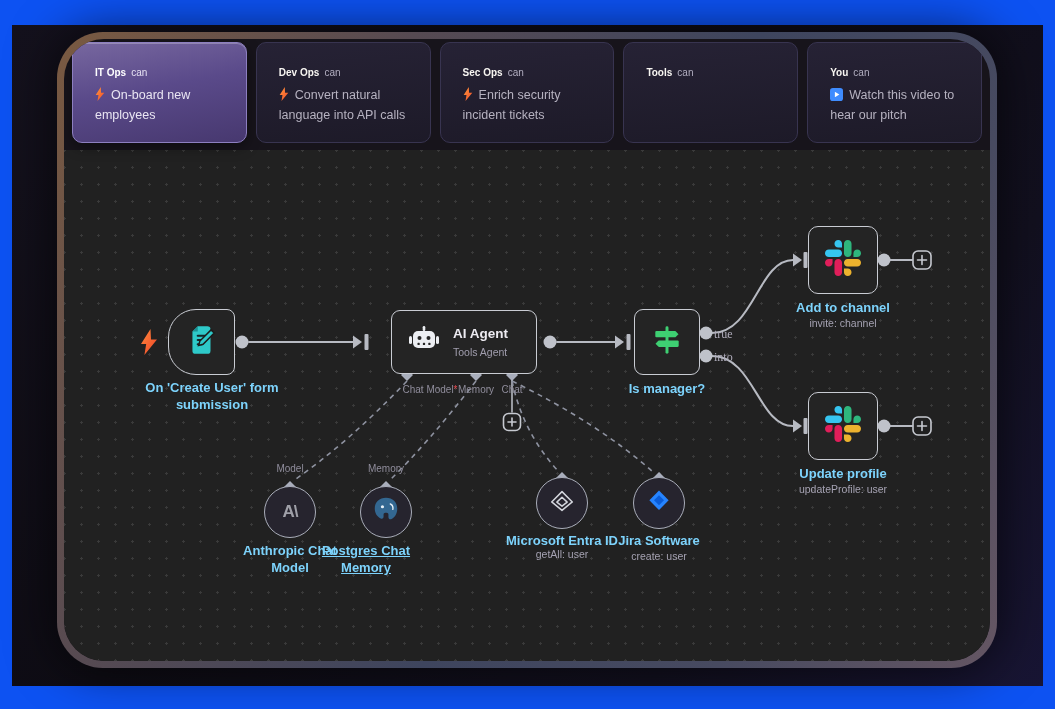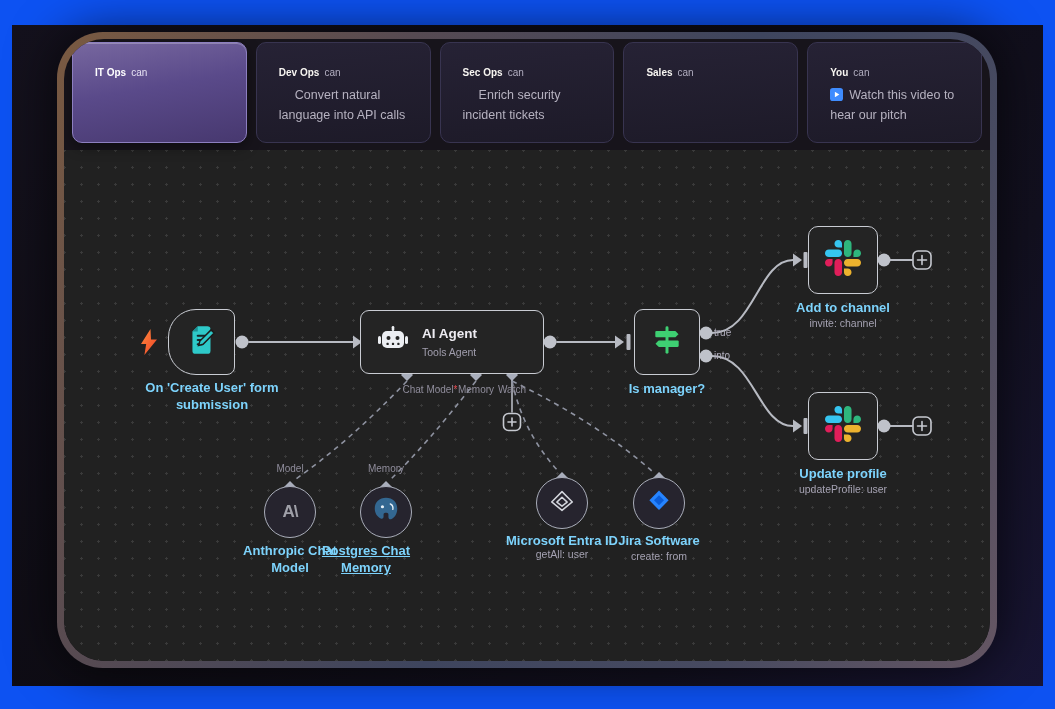--- a/index.html
+++ b/index.html
@@ -56,73 +56,82 @@
   .mini-ic{display:inline-block;vertical-align:-2px;margin-right:6px;}
   
   svg.wires{position:absolute;left:0;top:0;z-index:20;}
   
   .node{
     position:absolute;box-sizing:border-box;background:#242424;
     border:1.8px solid #c9ccd3;z-index:30;display:flex;align-items:center;
     justify-content:center;cursor:pointer;
   }
   .node-trigger{left:168px;top:309px;width:67px;height:66px;border-radius:28px 8px 8px 28px;}
-  .node-agent{left:360px;top:310px;width:184px;height:64px;border-radius:9px;justify-content:flex-start;padding-left:16px;gap:13px;}
+  .node-agent{left:391px;top:310px;width:146px;height:64px;border-radius:9px;justify-content:flex-start;padding-left:16px;gap:13px;}
   .node-switch{left:634px;top:309px;width:66px;height:66px;border-radius:9px;}
   .node-slack-add{left:808px;top:226px;width:70px;height:68px;border-radius:10px;}
   .node-slack-update{left:808px;top:392px;width:70px;height:68px;border-radius:10px;}
   .node-circle{width:52px;height:52px;border-radius:50%;background:#26242e;border:1.6px solid #a9adb9;}
   .node-anthropic{left:264px;top:486px;}
   .node-postgres{left:360px;top:486px;}
   .node-entra{left:536px;top:477px;}
   .node-jira{left:633px;top:477px;}
   .agent-title{font-size:13.5px;font-weight:bold;color:#edebf1;}
   .agent-sub{font-size:10.5px;color:#a19eae;margin-top:5px;}
   .anthropic-glyph{font-size:17px;font-weight:bold;color:#9fa0a8;letter-spacing:-1px;}
   .bolt-trigger{position:absolute;left:141px;top:329px;z-index:30;}
   
   .lbl{position:absolute;transform:translateX(-50%);text-align:center;z-index:40;white-space:nowrap;}
   .lbl.wrap{white-space:normal;}
   .node-lbl{font-size:13px;font-weight:bold;color:#7dd3fc;line-height:1.3;}
   .sub-lbl{font-size:10.5px;color:#a5a2b2;text-align:center;}
   .port-lbl{font-size:10px;color:#8f8c9b;}
   .port-lbl .req{color:#e5484d;}
-  .tf-lbl{position:absolute;font-size:10px;color:#b0adbc;z-index:40;}
+  .tf-lbl{position:absolute;font-size:12px;color:#b0adbc;z-index:40;font-family:Liberation Serif, serif;}
   .watermark{
     position:absolute;left:530px;top:618px;transform:translateX(-50%);
     font-size:44px;font-weight:800;color:#5c5c5c;letter-spacing:2px;z-index:12;
   }
 </style>
 </head>
 <body>
 
 <div class="outer-bg"></div>
 
 <div class="frame">
   <div class="frame-inner">
     <div class="canvas"></div>
 
     <div class="cards-row">
       <div class="card sel">
         <div class="card-title"><span class="who">IT Ops</span><span class="can">can</span></div>
+        <div class="card-desc"><span class="mini-ic"><svg width="10" height="14" viewBox="0 0 16 26">
+                <defs>
+                  <linearGradient id="zg1" x1="0" y1="0" x2="1" y2="1">
+                    <stop offset="0" stop-color="#ff9a3c"></stop>
+                    <stop offset="1" stop-color="#f0482a"></stop>
+                  </linearGradient>
+                </defs>
+                <path d="M9.5 0 L0 15h5.2L3.4 26 16 10.5h-6z" fill="url(#zg1)"></path>
+              </svg></span><span>On-board new employees</span></div>
       </div>
       <div class="card">
         <div class="card-title"><span class="who">Dev Ops</span><span class="can">can</span></div>
         <div class="card-desc"><span class="mini-ic"><svg width="10" height="14" viewBox="0 0 16 26">
                 <path d="M9.5 0 L0 15h5.2L3.4 26 16 10.5h-6z" fill="url(#zg1)"></path>
               </svg></span><span>Convert natural language into API calls</span></div>
       </div>
       <div class="card">
         <div class="card-title"><span class="who">Sec Ops</span><span class="can">can</span></div>
         <div class="card-desc"><span class="mini-ic"><svg width="10" height="14" viewBox="0 0 16 26">
                 <path d="M9.5 0 L0 15h5.2L3.4 26 16 10.5h-6z" fill="url(#zg1)"></path>
               </svg></span><span>Enrich security incident tickets</span></div>
       </div>
       <div class="card">
-        <div class="card-title"><span class="who">Sales</span><span class="can">can</span></div>
+        <div class="card-title"><span class="who">Tools</span><span class="can">can</span></div>
       </div>
       <div class="card">
         <div class="card-title"><span class="who">You</span><span class="can">can</span></div>
         <div class="card-desc"><span class="mini-ic"><svg width="13" height="13" viewBox="0 0 16 16">
                 <rect width="16" height="16" rx="3.5" fill="#3f8cff"></rect>
                 <path d="M6 4.5v7l5.5-3.5z" fill="#fff"></path>
               </svg></span><span>Watch this video to hear our pitch</span></div>
       </div>
     </div>
 
@@ -285,33 +294,33 @@
   <span><svg width="28" height="28" viewBox="0 0 32 32">
     <path fill="#2684ff" d="M16 4l11 11.2L16 26.4 5 15.2z"></path>
     <path fill="#0a5cd8" d="M16 9.5l5.7 5.7L16 20.9l-5.7-5.7z"></path>
   </svg></span>
 </div>
 
 <div class="lbl wrap node-lbl" style="left:212px;top:380px;width:180px;">On 'Create User' form submission</div>
 
 <div class="lbl port-lbl" style="left:430px;top:384px;"><span>Chat Model</span><span class="req">*</span></div>
 <div class="lbl port-lbl" style="left:476px;top:384px;">Memory</div>
-<div class="lbl port-lbl" style="left:512px;top:384px;">Watch</div>
+<div class="lbl port-lbl" style="left:512px;top:384px;">Chat</div>
 
 <div class="lbl node-lbl" style="left:667px;top:381px;">Is manager?</div>
 <div class="tf-lbl" style="left:714px;top:327px;">true</div>
 <div class="tf-lbl" style="left:714px;top:350px;">into</div>
 
 <div class="lbl node-lbl" style="left:843px;top:300px;">Add to channel</div>
 <div class="lbl sub-lbl" style="left:843px;top:317px;">invite: channel</div>
 <div class="lbl node-lbl" style="left:843px;top:466px;">Update profile</div>
 <div class="lbl sub-lbl" style="left:843px;top:483px;">updateProfile: user</div>
 
 <div class="lbl port-lbl" style="left:290px;top:463px;">Model</div>
 <div class="lbl port-lbl" style="left:386px;top:463px;">Memory</div>
 
 <div class="lbl wrap node-lbl" style="left:290px;top:543px;width:115px;">Anthropic Chat Model</div>
 <div class="lbl wrap node-lbl" style="left:366px;top:543px;width:115px;text-decoration:underline;">Postgres Chat Memory</div>
 
 <div class="lbl node-lbl" style="left:562px;top:533px;">Microsoft Entra ID</div>
 <div class="lbl sub-lbl" style="left:562px;top:524px;margin-top:24px;">getAll: user</div>
 <div class="lbl node-lbl" style="left:659px;top:533px;">Jira Software</div>
-<div class="lbl sub-lbl" style="left:659px;top:550px;">create: from</div>
+<div class="lbl sub-lbl" style="left:659px;top:550px;">create: user</div>
 
 </body></html>

